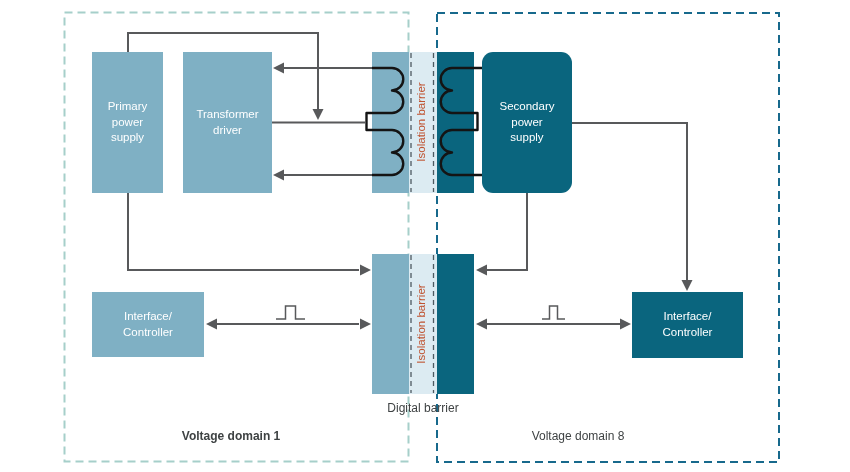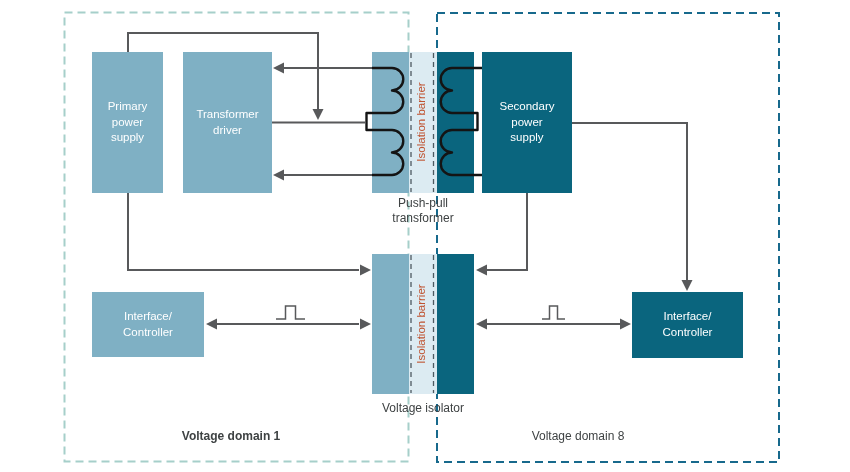--- a/index.html
+++ b/index.html
@@ -122,36 +122,34 @@
     </g>
   </svg>
 
   <div class="box light" style="left:92px;top:52px;width:71px;height:141px;">Primary
 power
 supply</div>
 
   <div class="box light" style="left:183px;top:52px;width:89px;height:141px;">Transformer
 driver</div>
 
-  <div class="box dark" style="left:482px;top:52px;width:90px;height:141px;">Secondary
+  <div class="box dark" style="left:482px;top:52px;width:90px;height:141px;border-radius:11px;">Secondary
 power
 supply</div>
 
   <div class="box light" style="left:92px;top:292px;width:112px;height:65px;">Interface/
 Controller</div>
 
   <div class="box dark" style="left:632px;top:292px;width:111px;height:66px;">Interface/
 Controller</div>
 
   <div class="iso-lbl" style="left:421px;top:122px;">Isolation barrier</div>
 
   <div class="iso-lbl" style="left:421px;top:324px;">Isolation barrier</div>
 
-  <div class="lbl" style="left:423px;top:196px;">Push-pull
-transformer</div>
 
-  <div class="lbl" style="left:423px;top:401px;">Voltage isolator</div>
+  <div class="lbl" style="left:423px;top:401px;">Digital barrier</div>
 
   <div class="lbl" style="left:231px;top:429px;font-weight:bold;">Voltage domain 1</div>
 
   <div class="lbl" style="left:578px;top:429px;">Voltage domain 8</div>
 
 </div>
 
 </body></html>

